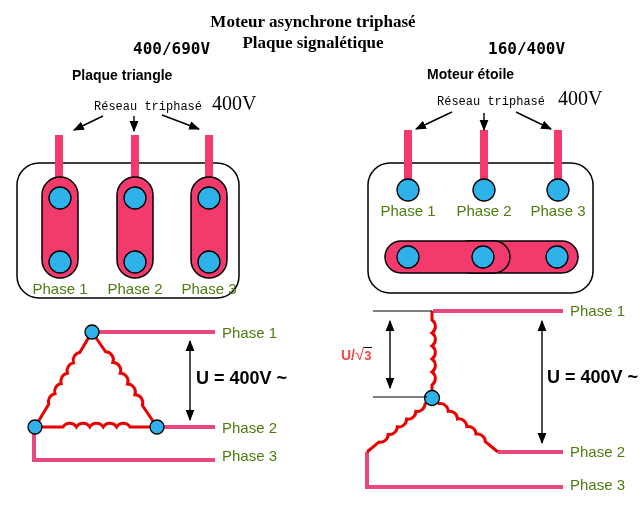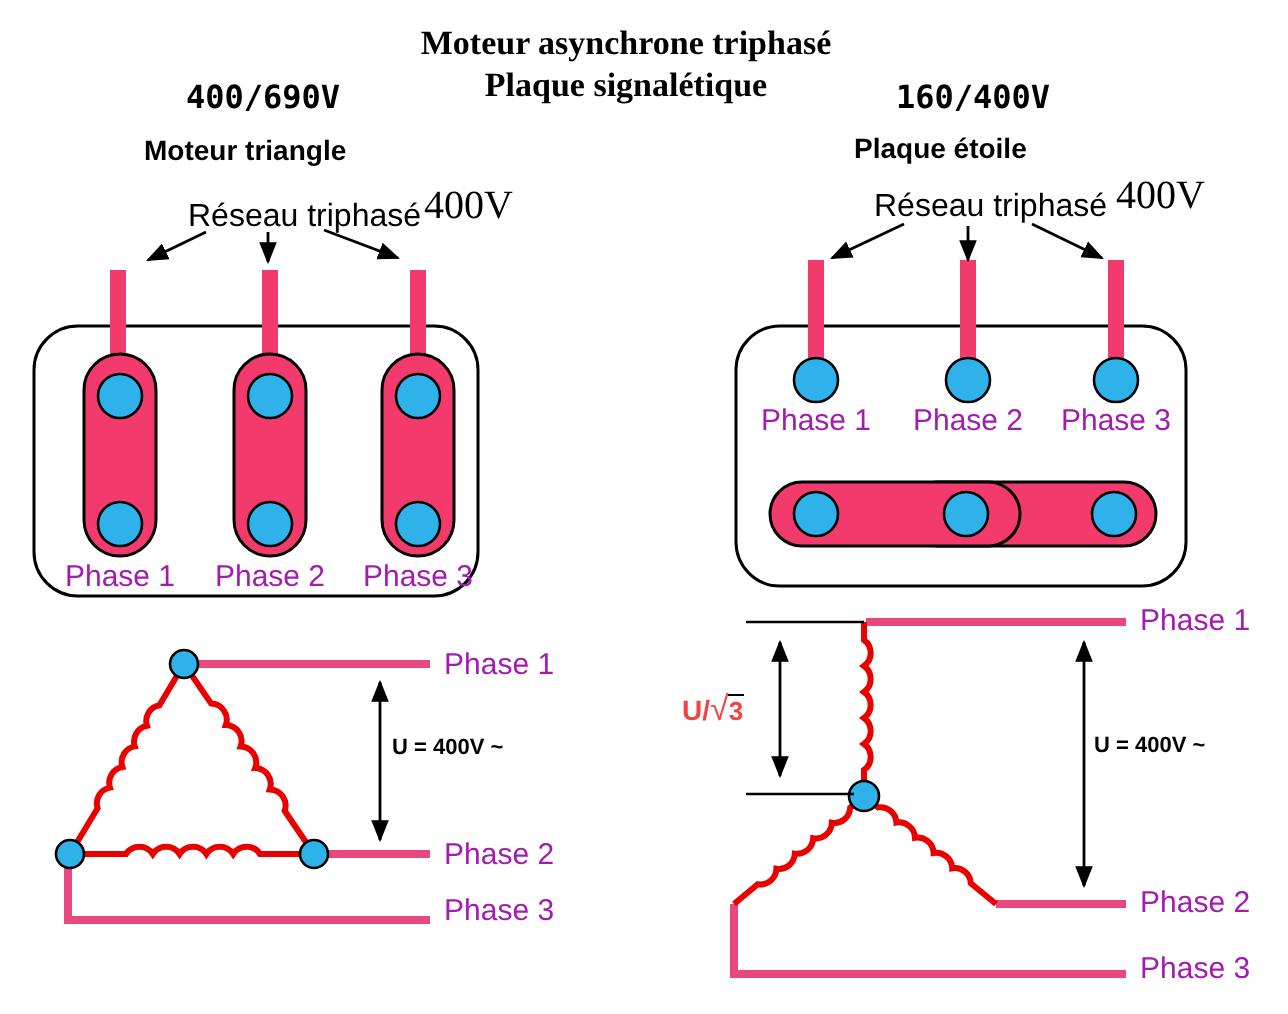--- a/index.html
+++ b/index.html
@@ -2,27 +2,27 @@
 <html><head>
 <meta charset="utf-8">
 <style>
   html,body{margin:0;padding:0;background:#fff;}
   #stage{position:relative;width:644px;height:507px;background:#fff;overflow:hidden;
          font-family:"Liberation Sans",sans-serif;}
   #gfx{position:absolute;left:0;top:0;z-index:1;}
   .txt{position:absolute;z-index:2;white-space:nowrap;}
   .title{font-family:"Liberation Serif",serif;font-weight:bold;font-size:17px;color:#000;
          width:360px;text-align:center;}
-  .rating{font-family:"DejaVu Sans Mono",monospace;font-weight:bold;font-size:16px;color:#000;}
+  .rating{font-family:"DejaVu Sans Mono",monospace;font-weight:bold;font-size:16px;color:#000;margin-left:40px;}
   .montage{font-weight:bold;font-size:14px;color:#000;}
-  .network{font-size:16px;color:#000;}
+  .network{font-size:12px;color:#000;font-family:Liberation Mono, monospace;}
   .netvolt{font-family:"Liberation Serif",serif;font-size:20px;color:#000;margin-left:32px;}
-  .phase{font-size:15px;color:#a21caf;}
+  .phase{font-size:15px;color:#4d7c0f;}
   .center70{width:70px;text-align:center;}
-  .measure{font-weight:bold;font-size:11px;color:#000;}
+  .measure{font-weight:bold;font-size:18px;color:#000;}
   .uphase{font-weight:bold;font-size:14px;color:#ef4444;}
   .sqrt-sign{font-size:17px;font-weight:normal;}
   .radicand{border-top:1.6px solid #000;font-size:13px;}
 </style>
 </head>
 <body>
 
 <div id="stage">
 
   <svg id="gfx" width="644" height="507" viewBox="0 0 644 507">
@@ -92,33 +92,33 @@
     <line x1="373" y1="311" x2="432" y2="311" stroke="#000" stroke-width="1.2"></line>
     <line x1="373" y1="397" x2="427" y2="397" stroke="#000" stroke-width="1.2"></line>
     <line x1="390" y1="321" x2="390" y2="388" stroke="#000" stroke-width="1.4" marker-start="url(#ah)" marker-end="url(#ah)"></line>
     <line x1="542" y1="321" x2="542" y2="443" stroke="#000" stroke-width="1.4" marker-start="url(#ah)" marker-end="url(#ah)"></line>
   </svg>
 
   <div class="txt title" style="left:133px;top:33px;">Plaque signalétique</div>
   <div class="txt title" style="left:133px;top:12px;">Moteur asynchrone triphasé</div>
 
   <div class="txt rating" style="left:93px;top:39px;">400/690V</div>
-  <div class="txt montage" style="left:72px;top:67px;">Moteur triangle</div>
+  <div class="txt montage" style="left:72px;top:67px;">Plaque triangle</div>
   <div class="txt network" style="left:94px;top:100px;">Réseau triphasé</div>
   <div class="txt netvolt" style="left:180px;top:92px;">400V</div>
   <div class="txt phase center70" style="left:25px;top:280px;">Phase 1</div>
   <div class="txt phase center70" style="left:100px;top:280px;">Phase 2</div>
   <div class="txt phase center70" style="left:174px;top:280px;">Phase 3</div>
   <div class="txt phase" style="left:222px;top:324px;">Phase 1</div>
   <div class="txt phase" style="left:222px;top:419px;">Phase 2</div>
   <div class="txt phase" style="left:222px;top:447px;">Phase 3</div>
   <div class="txt measure" style="left:196px;top:368px;">U = 400V ~</div>
 
   <div class="txt rating" style="left:448px;top:39px;">160/400V</div>
-  <div class="txt montage" style="left:427px;top:66px;">Plaque étoile</div>
+  <div class="txt montage" style="left:427px;top:66px;">Moteur étoile</div>
   <div class="txt network" style="left:437px;top:95px;">Réseau triphasé</div>
   <div class="txt netvolt" style="left:526px;top:87px;">400V</div>
   <div class="txt phase center70" style="left:373px;top:202px;">Phase 1</div>
   <div class="txt phase center70" style="left:449px;top:202px;">Phase 2</div>
   <div class="txt phase center70" style="left:523px;top:202px;">Phase 3</div>
   <div class="txt phase" style="left:570px;top:302px;">Phase 1</div>
   <div class="txt phase" style="left:570px;top:443px;">Phase 2</div>
   <div class="txt phase" style="left:570px;top:476px;">Phase 3</div>
   <div class="txt measure" style="left:547px;top:367px;">U = 400V ~</div>
   <div class="txt uphase" style="left:341px;top:345px;">

